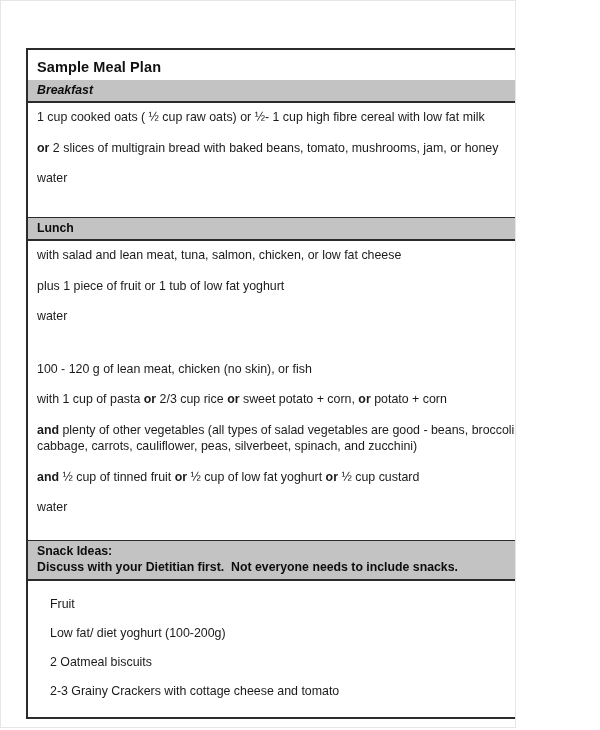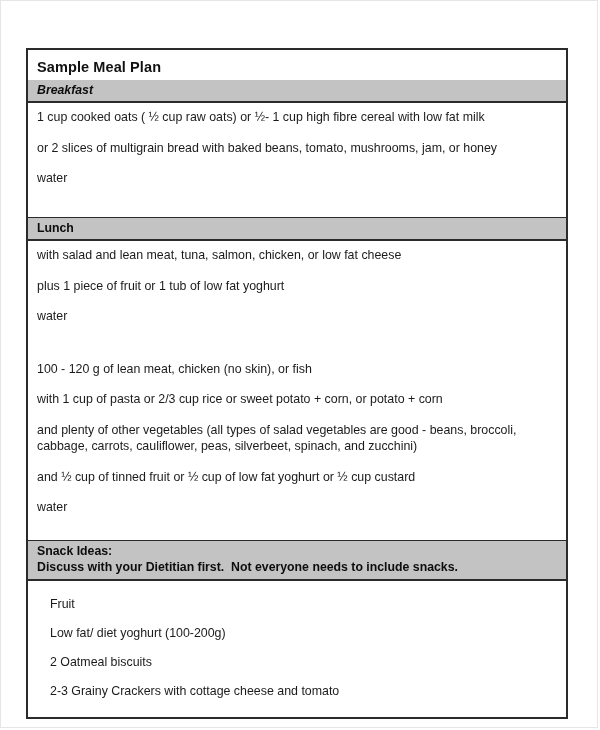--- a/index.html
+++ b/index.html
@@ -9,21 +9,21 @@
   }
   body {
     width: 600px;
     height: 730px;
     background: #ffffff;
     font-family: "Liberation Sans", sans-serif;
     -webkit-font-smoothing: antialiased;
   }
   .page {
     position: relative;
-    width: 598px;
+    width: 516px;
     height: 728px;
     border: 1px solid #e6e6e6;
     box-sizing: border-box;
     background: #ffffff;
     overflow: hidden;
   }
   .plan-table {
     position: absolute;
     left: 25px;
     top: 47px;
@@ -73,21 +73,21 @@
   .meal-body p {
     margin: 0 0 14px 0;
     font-size: 12.4px;
     line-height: 1.33;
     color: #1b1b1b;
   }
   .meal-body p:last-child {
     margin-bottom: 0;
   }
   .meal-body b {
-    font-weight: normal;
+    font-weight: bold;
   }
   .snack-body {
     padding: 3px 9px 4px 9px;
     background: #ffffff;
   }
   .snack-body .snack-line {
     margin: 13px;
     font-size: 12.4px;
     line-height: 1.28;
     color: #1b1b1b;

